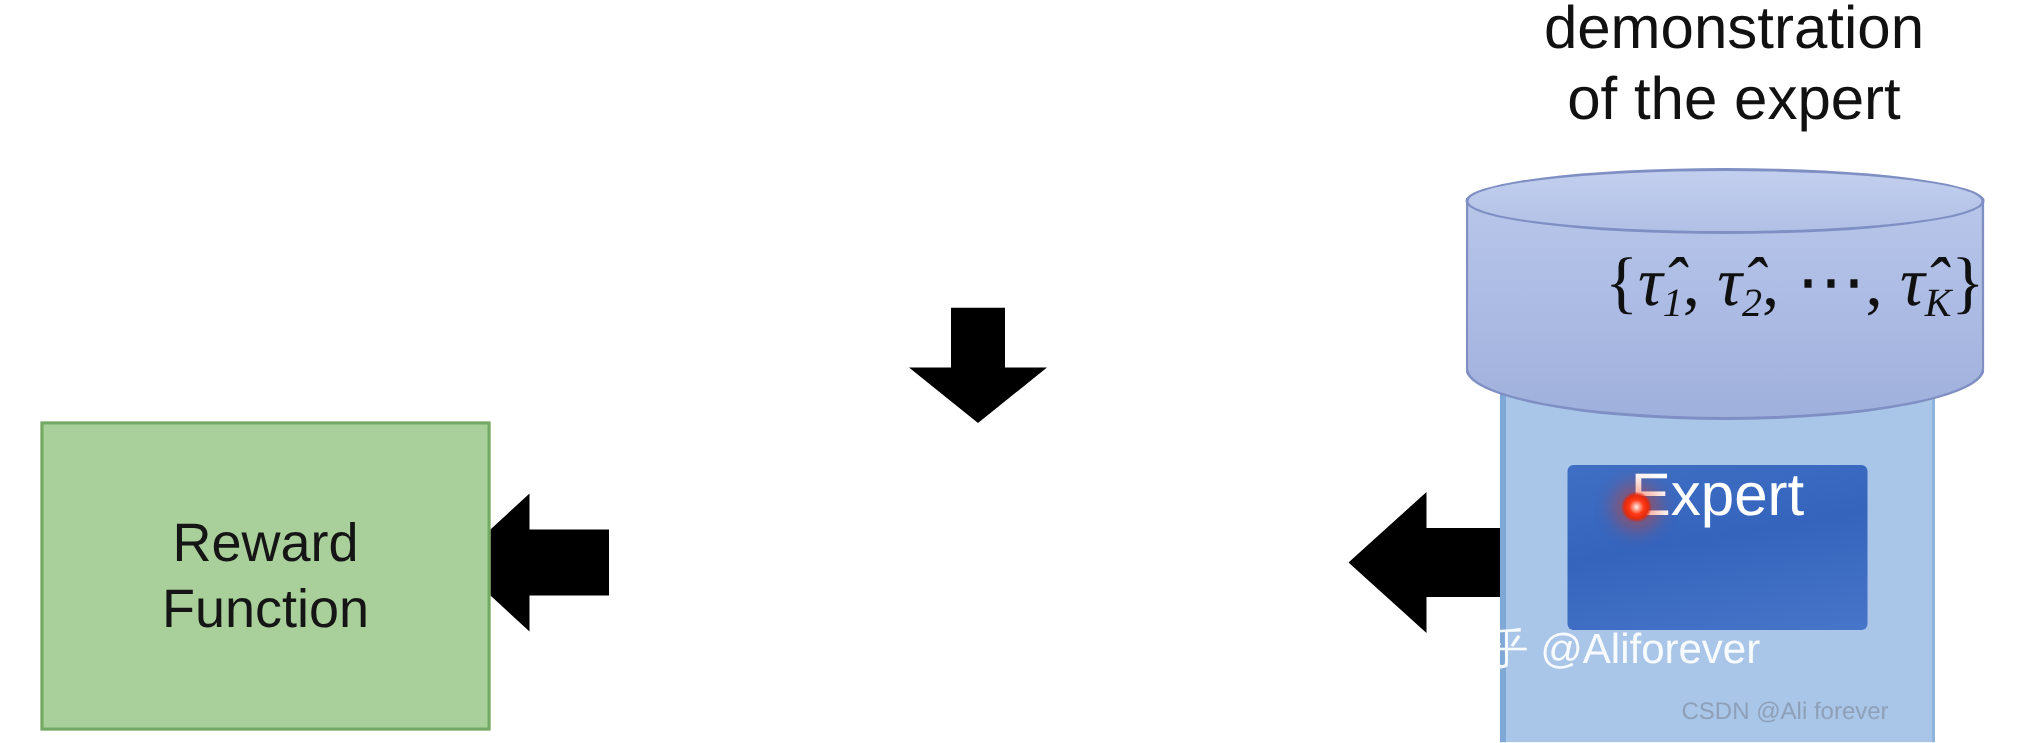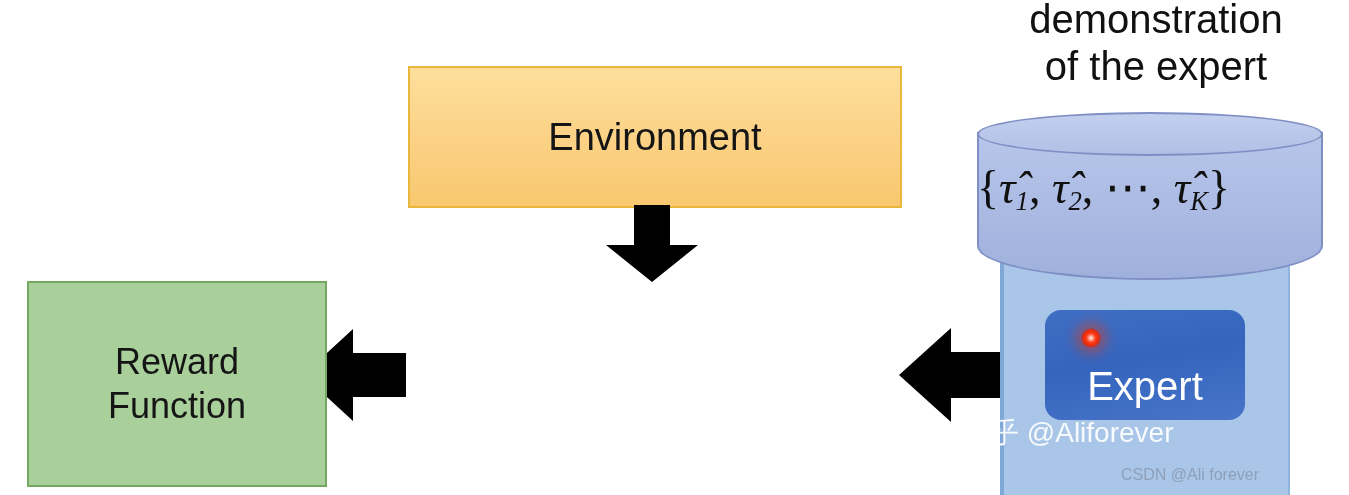--- a/index.html
+++ b/index.html
@@ -137,21 +137,21 @@
     box-sizing: border-box;
     background: linear-gradient(180deg, #c2cfee 0%, #b2c0e6 100%);
     border: 2px solid #7f8fc4;
     border-radius: 50%;
   }
   #trajectory-set {
     position: absolute;
     left: 0;
     top: 48px;
     width: 346px;
-    text-align: left;
+    text-align: right;
     font-family: "Liberation Serif", serif;
     font-size: 46px;
     color: #101010;
     white-space: nowrap;
   }
   #trajectory-set .hatvar {
     font-style: italic;
     position: relative;
     display: inline-block;
   }
@@ -163,23 +163,23 @@
 
   
   #expert-node {
     position: absolute;
     left: 45px;
     top: 198px;
     width: 200px;
     height: 110px;
     box-sizing: border-box;
     background: linear-gradient(170deg, #3f6fc4 0%, #3564bd 45%, #4675c9 100%);
-    border-radius: 16px;
+    border-radius: 4px;
     display: flex;
-    align-items: flex-end;
+    align-items: flex-start;
     justify-content: center;
     padding-bottom: 4px;
   }
   #expert-label {
     color: #ffffff;
     font-size: 40px;
     line-height: 1;
     padding-bottom: 10px;
   }
   #expert-status-dot {
@@ -213,21 +213,20 @@
     color: rgba(120,130,145,0.55);
     white-space: nowrap;
     pointer-events: none;
   }
 </style>
 </head>
 <body>
 
 <div id="canvas">
 
-  <div class="flow-box" id="box-environment">Environment</div>
 
   <div class="arrow" id="arrow-env-to-irl">
     <svg width="96" height="78" viewBox="0 0 96 78" aria-hidden="true">
       <polygon points="30,0 66,0 66,40 94,40 48,77 2,40 30,40" fill="#000000"></polygon>
     </svg>
   </div>
 
 
   <div class="arrow" id="arrow-irl-to-reward">
     <svg width="104" height="96" viewBox="0 0 104 96" aria-hidden="true">

